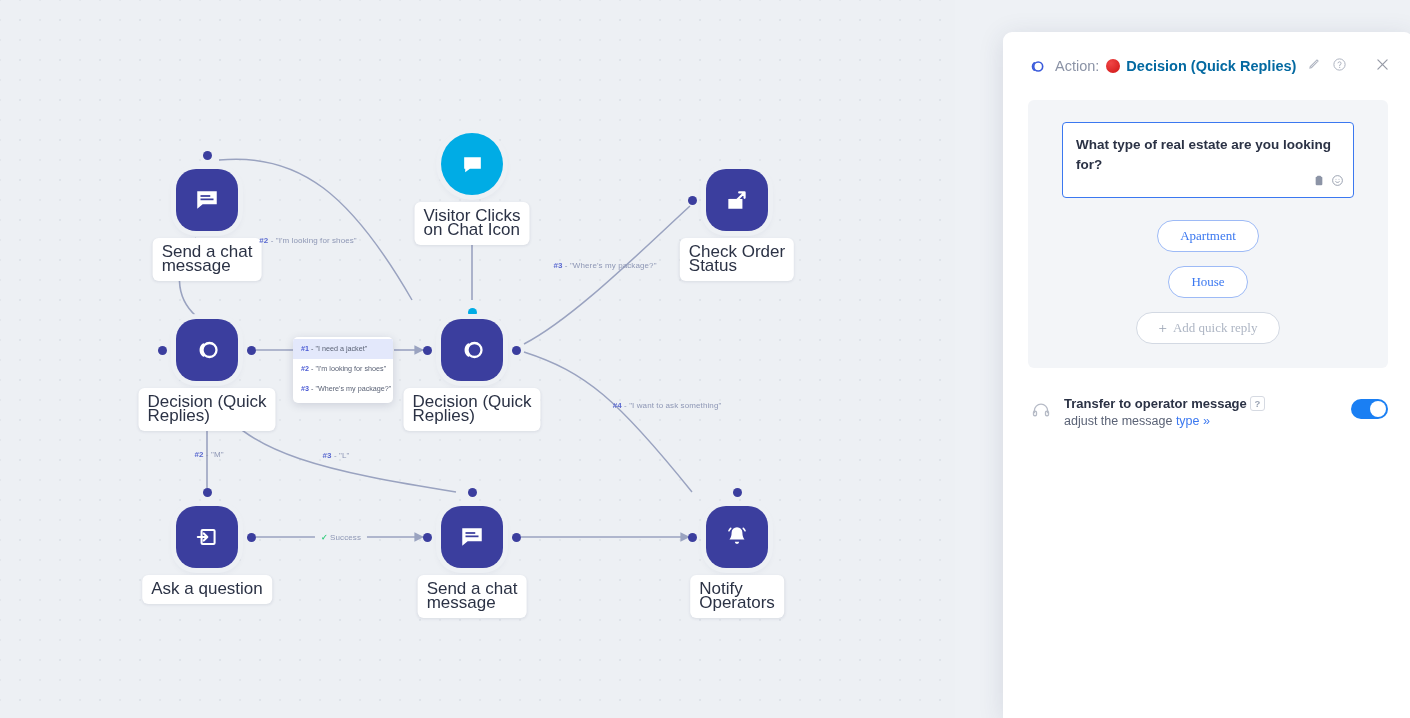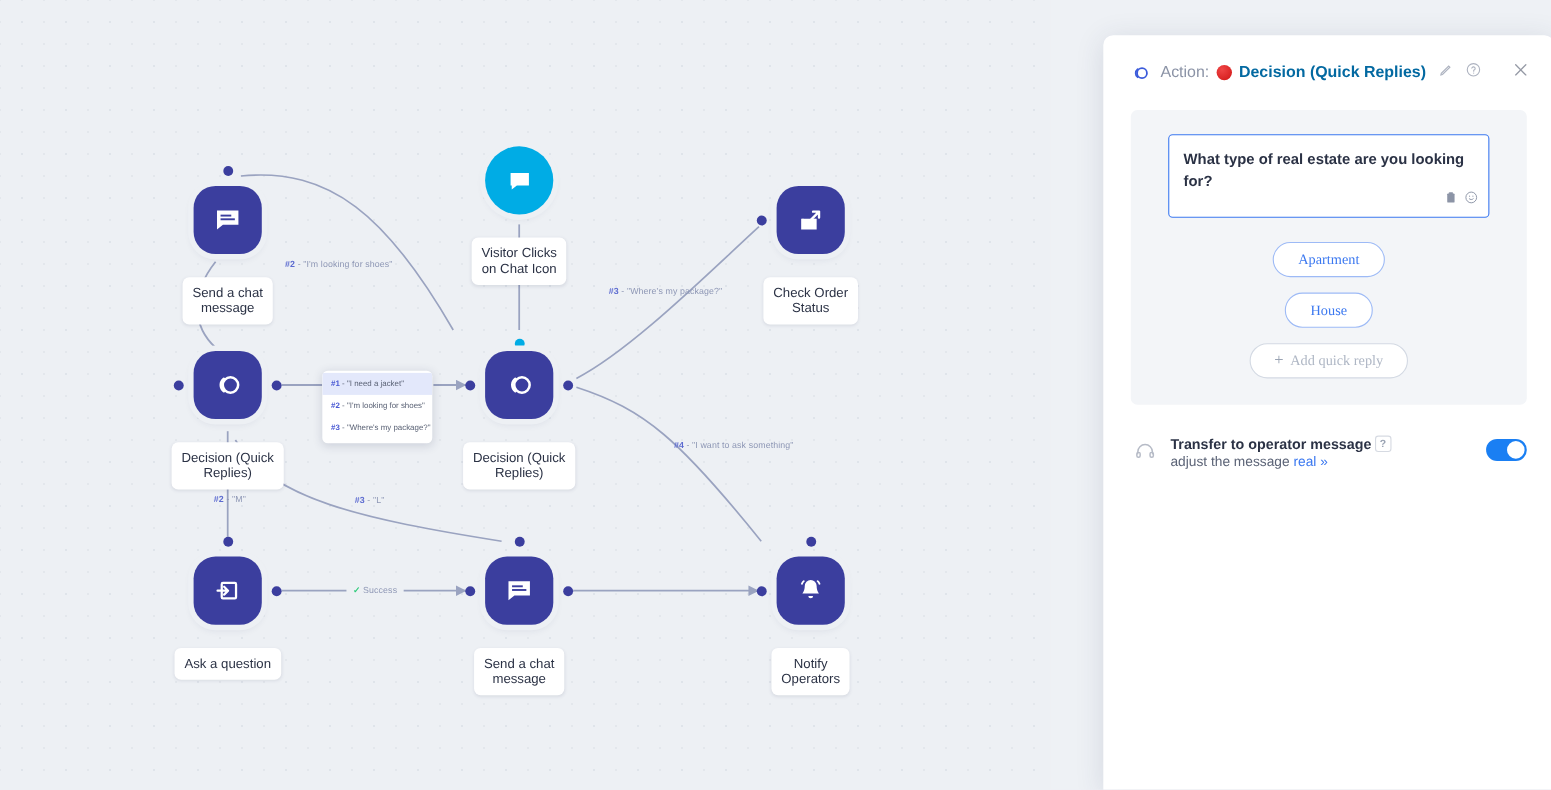--- a/index.html
+++ b/index.html
@@ -32,27 +32,27 @@
     background: #3b3e9e;
     border-radius: 20px;
     display: flex; align-items: center; justify-content: center;
     box-shadow: 0 0 0 5px #edf0f4, 0 3px 8px rgba(40,50,90,.13);
   }
   .node-icon.trigger {
     background: #00ace5;
     border-radius: 50%;
   }
   .node-label {
-    position: absolute; left: 50%; top: 52px;
+    position: absolute; left: 50%; top: 38px;
     transform: translateX(-50%);
     background: #ffffff;
     border-radius: 6px;
     padding: 7px 9px 8px;
-    font-size: 12px; line-height: 14px;
-    color: #2b3245; text-align: center;
+    font-size: 17px; line-height: 14px;
+    color: #2b3245; 
     white-space: nowrap;
     box-shadow: 0 1px 3px rgba(40,50,90,.10);
   }
   .node-label.wide { min-width: 92px; }
 
   
   .port {
     position: absolute; width: 9px; height: 9px;
     border-radius: 50%; background: #3b3e9e;
   }
@@ -420,21 +420,21 @@
           <rect x="3" y="13.5" width="3.6" height="5.4" rx="1.6"></rect>
           <rect x="17.4" y="13.5" width="3.6" height="5.4" rx="1.6"></rect>
         </svg>
       </span>
       <span class="t-text">
         <span class="t-title">
           <span>Transfer to operator message</span>
           <span class="t-help">?</span>
         </span>
         <span class="t-sub">
-          <span>adjust the message </span><a>real »</a>
+          <span>adjust the message </span><a>type »</a>
         </span>
       </span>
       <span class="toggle">
         <span class="knob"></span>
       </span>
     </div>
 
   </div>
 </div>
 

